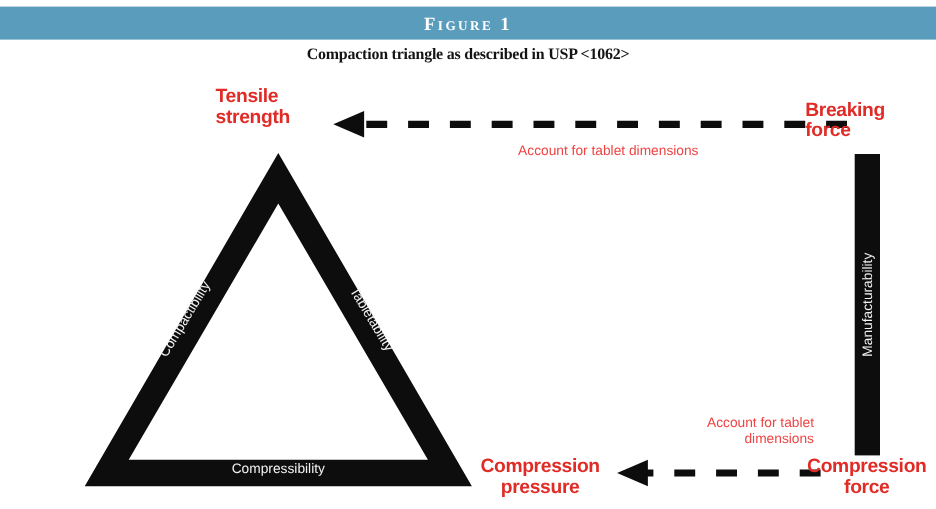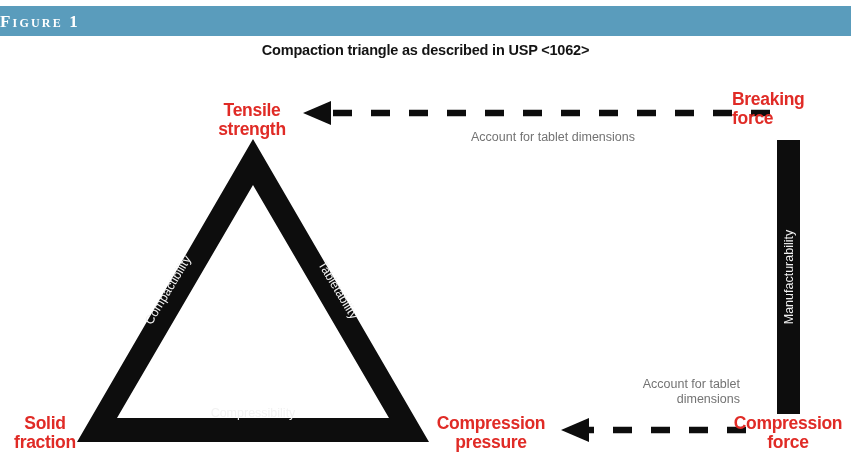--- a/index.html
+++ b/index.html
@@ -21,41 +21,41 @@
   
   .figure-band {
     position: absolute;
     left: 0;
     top: 6px;
     width: 851px;
     height: 30px;
     background: #5a9cbc;
     display: flex;
     align-items: center;
-    justify-content: flex-start;
+    justify-content: center;
   }
   .figure-band-label {
     color: #ffffff;
     font-family: "Liberation Serif", serif;
     font-weight: bold;
     font-size: 17px;
     font-variant: small-caps;
     letter-spacing: 2.2px;
     line-height: 1;
   }
 
   
   .figure-caption {
     position: absolute;
     left: 0;
     top: 42px;
     width: 851px;
     text-align: center;
     color: #141414;
-    font-family: Liberation Sans, sans-serif;
+    font-family: Liberation Serif, serif;
     font-weight: bold;
     font-size: 14.5px;
     letter-spacing: -0.2px;
   }
 
   
   .diagram {
     position: absolute;
     left: 0;
     top: 0;
@@ -72,23 +72,22 @@
     color: #e02b26;
     font-family: "Liberation Sans", sans-serif;
     font-weight: bold;
     font-size: 17.5px;
     line-height: 1.08;
     letter-spacing: -0.3px;
     white-space: pre-line;
   }
   .vl-tensile {
     left: 196px;
-    top: 101px;
+    top: 78px;
     width: 112px;
-    text-align: center;
   }
   .vl-breaking {
     left: 732px;
     top: 90px;
     width: 112px;
   }
   .vl-solid {
     left: 2px;
     top: 414px;
     width: 86px;
@@ -103,21 +102,21 @@
   .vl-comp-force {
     left: 726px;
     top: 414px;
     width: 124px;
     text-align: center;
   }
 
   
   .note {
     position: absolute;
-    color: #737373;
+    color: #ef4444;
     font-family: "Liberation Sans", sans-serif;
     font-size: 12.5px;
     font-weight: normal;
     line-height: 1.18;
     white-space: pre-line;
   }
   .note-top {
     left: 420px;
     top: 130px;
     width: 266px;
@@ -134,21 +133,21 @@
   .edge-label {
     position: absolute;
     color: #f2f2f2;
     font-family: "Liberation Sans", sans-serif;
     font-size: 12.5px;
     font-weight: normal;
     white-space: nowrap;
   }
   .el-compressibility {
     left: 253px;
-    top: 406px;
+    top: 419px;
     transform: translateX(-50%);
   }
   .el-compactibility {
     left: 168px;
     top: 290px;
     transform: translate(-50%, -50%) rotate(-59deg);
   }
   .el-tabletability {
     left: 338px;
     top: 290px;
@@ -190,22 +189,20 @@
         <line x1="746" y1="430" x2="586" y2="430" stroke="#0d0d0d" stroke-width="6.5" stroke-dasharray="19 19" stroke-linecap="butt"></line>
         <path d="M 561,430 L 589,418 L 589,442 Z" fill="#0d0d0d"></path>
       </g>
     </svg>
   </div>
 
   <div class="vertex-label vl-tensile">Tensile
 strength</div>
   <div class="vertex-label vl-breaking">Breaking
 force</div>
-  <div class="vertex-label vl-solid">Solid
-fraction</div>
   <div class="vertex-label vl-comp-pressure">Compression
 pressure</div>
   <div class="vertex-label vl-comp-force">Compression
 force</div>
 
   <div class="note note-top">Account for tablet dimensions</div>
   <div class="note note-bottom">Account for tablet
 dimensions</div>
 
   <div class="edge-label el-compressibility">Compressibility</div>

